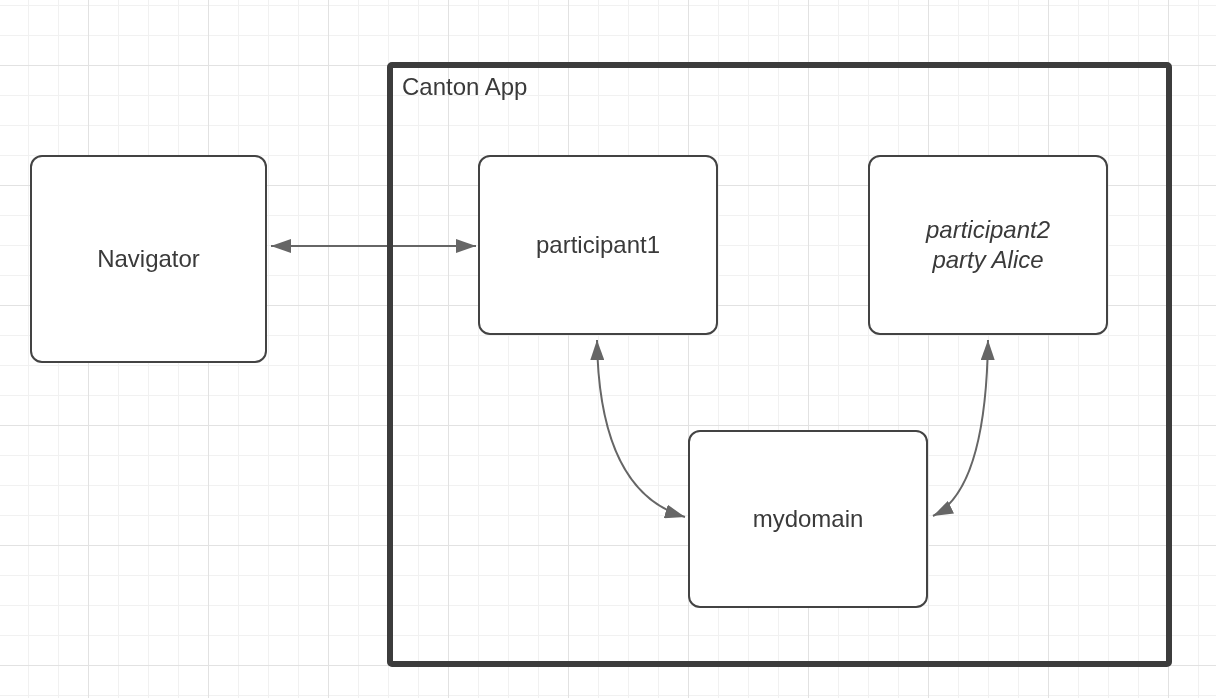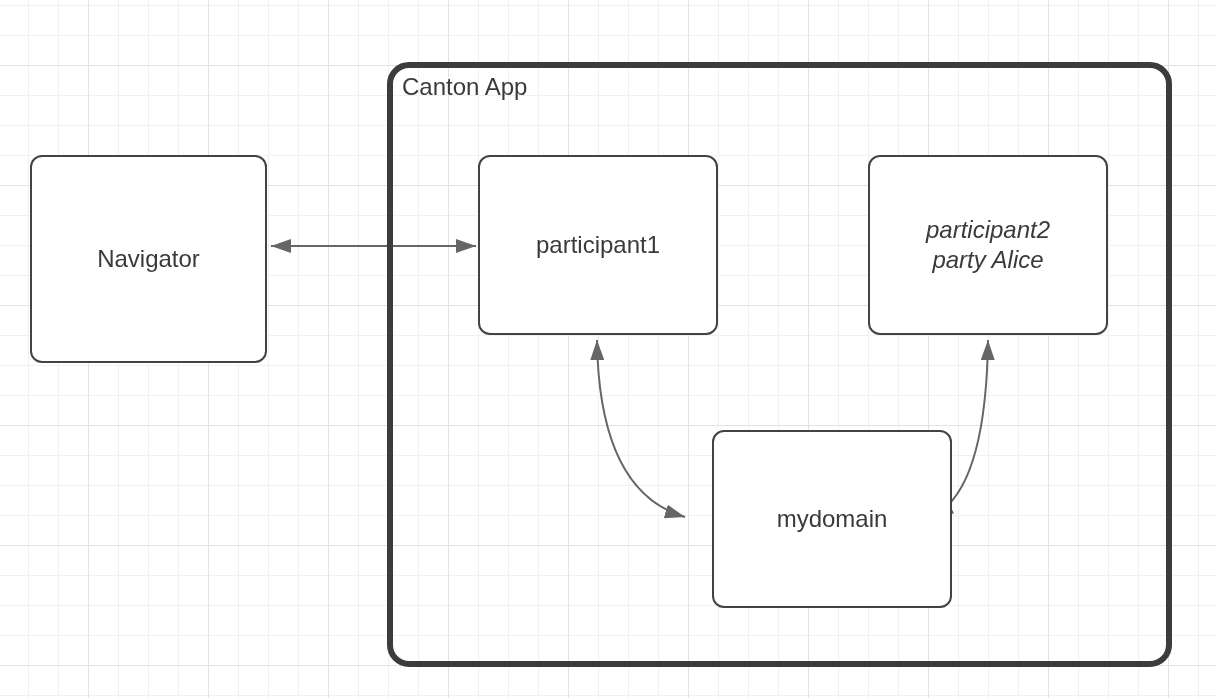--- a/index.html
+++ b/index.html
@@ -27,21 +27,21 @@
     left: 0; top: 0;
     width: 1216px; height: 698px;
     pointer-events: none;
   }
 
   .group-box {
     position: absolute;
     left: 387px; top: 62px;
     width: 785px; height: 605px;
     border: 6px solid #3c3c3c;
-    border-radius: 22px;
+    border-radius: 5px;
     background: transparent;
   }
   .group-label {
     position: absolute;
     left: 9px; top: 5px;
     font-size: 24px;
     color: #3a3a3a;
     white-space: nowrap;
   }
 
@@ -55,21 +55,21 @@
     align-items: center;
     justify-content: center;
     text-align: center;
     font-size: 24px;
     line-height: 30px;
     color: #3a3a3a;
   }
   .node-navigator    { left: 30px;  top: 155px; width: 237px; height: 208px; }
   .node-participant1 { left: 478px; top: 155px; width: 240px; height: 180px; }
   .node-participant2 { left: 868px; top: 155px; width: 240px; height: 180px; font-style: italic; }
-  .node-mydomain     { left: 688px; top: 430px; width: 240px; height: 178px; margin-left: 24px; }
+  .node-mydomain     { left: 688px; top: 430px; width: 240px; height: 178px; }
 </style>
 </head>
 <body>
 
 <div class="canvas">
 
   <svg class="edge-layer" viewBox="0 0 1216 698">
     <defs>
       <marker id="ah" viewBox="0 0 10 7" refX="10" refY="3.5" markerWidth="10" markerHeight="7" orient="auto-start-reverse">
         <path d="M0,0 L10,3.5 L0,7 Z" fill="#666666"></path>

